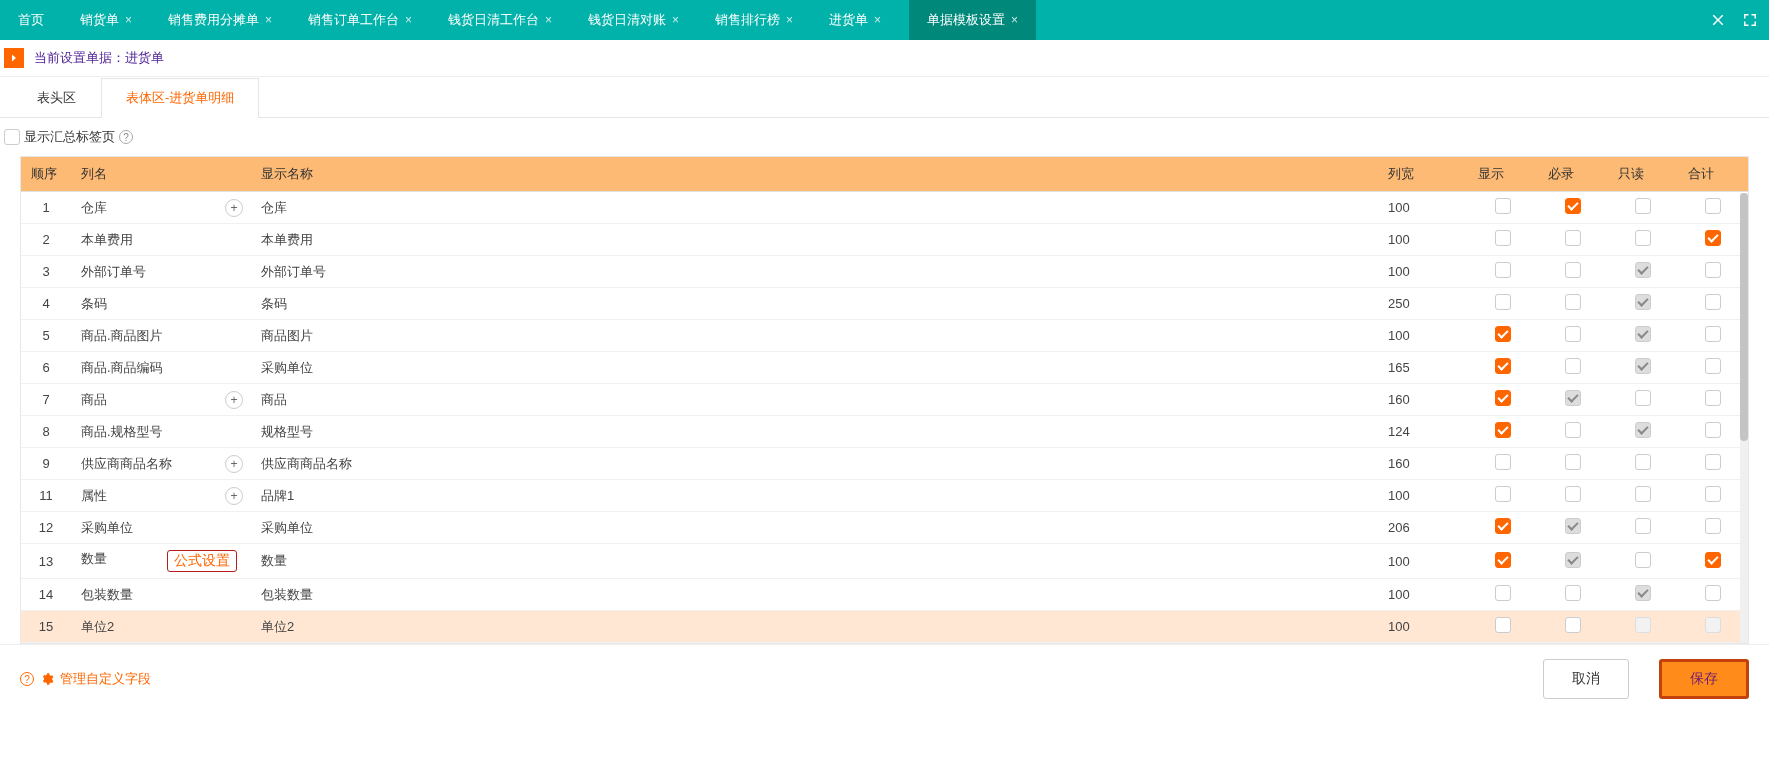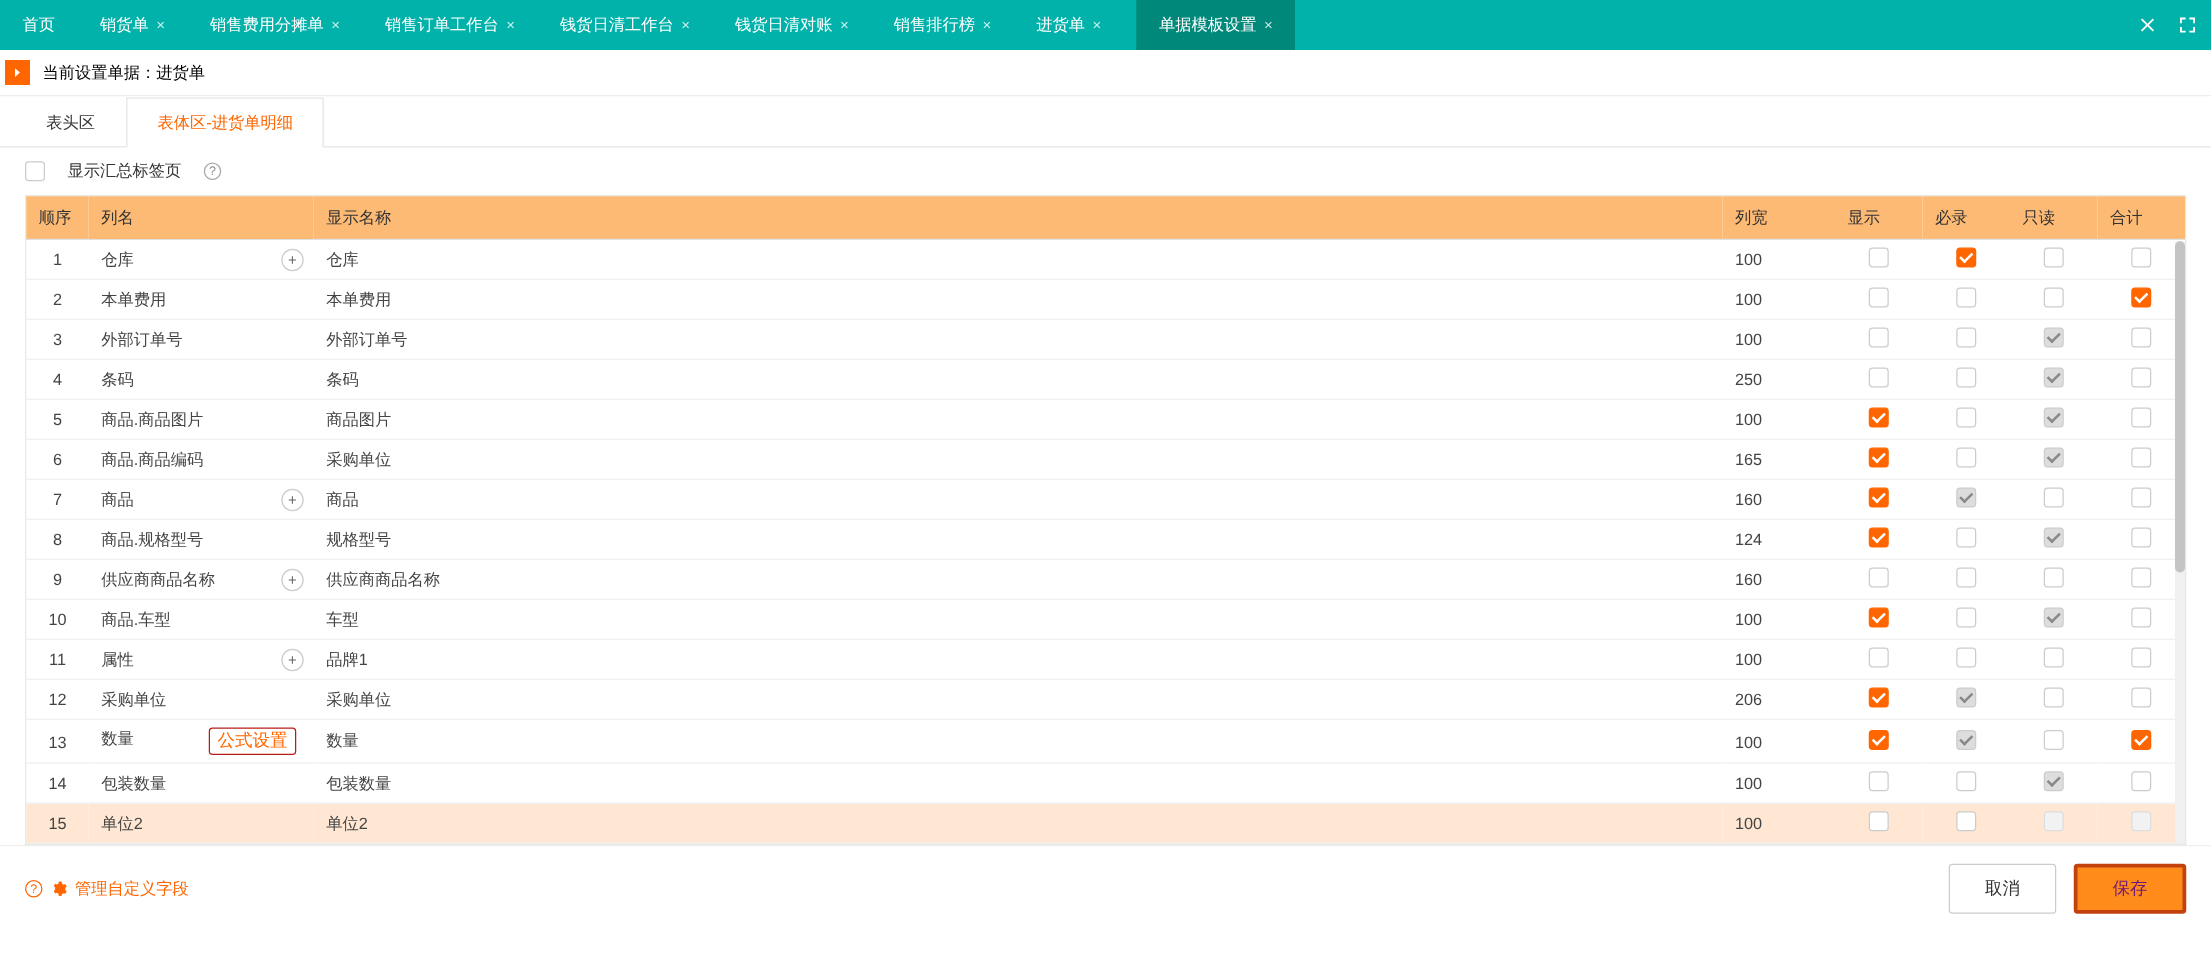--- a/index.html
+++ b/index.html
@@ -10,29 +10,29 @@
 .top-tab { padding: 0 18px; height: 40px; display: flex; align-items: center; cursor: pointer; white-space: nowrap; }
 .top-tab.active { background: #00897b; margin-left: 10px; }
 .top-tab .close { margin-left: 6px; font-size: 12px; opacity: 0.8; }
 .top-right { margin-left: auto; display: flex; align-items: center; padding-right: 10px; gap: 14px; }
 .top-right-icon { width: 18px; height: 18px; display: flex; align-items: center; justify-content: center; cursor: pointer; fill: #fff; }
 
 
 .breadcrumb-row { display: flex; align-items: center; padding: 8px 4px; border-bottom: 1px solid #eee; }
 .breadcrumb-chevron { width: 20px; height: 20px; background: #f60; display: flex; align-items: center; justify-content: center; margin-right: 2px; }
 .breadcrumb-chevron svg { fill: #fff; width: 12px; height: 12px; }
-.breadcrumb-text { padding: 0 8px; color: #000000; }
+.breadcrumb-text { padding: 0 8px; color: #4c1d95; }
 
 
 .sub-tabs { display: flex; border-bottom: 1px solid #e5e5e5; padding-left: 12px; }
 .sub-tab { padding: 10px 24px; cursor: pointer; color: #333; border: 1px solid transparent; border-bottom: none; position: relative; top: 1px; }
 .sub-tab.active { color: #f60; border-color: #e5e5e5; border-bottom: 1px solid #fff; background: #fff; }
 
 
-.option-row { padding: 10px 20px; display: flex; align-items: center; gap: 18px; color: #333; }
+.option-row { padding: 10px 4px; display: flex; align-items: center; gap: 4px; color: #333; }
 .help-icon { width: 14px; height: 14px; border: 1px solid #aaa; border-radius: 50%; display: inline-flex; align-items: center; justify-content: center; font-size: 10px; color: #888; }
 
 
 .table-wrap { margin: 0 20px; border: 1px solid #e8e8e8; position: relative; }
 .table { width: 100%; border-collapse: collapse; }
 .table th { background: #fdba74; text-align: left; padding: 8px 10px; font-weight: normal; color: #333; border-bottom: 1px solid #e0e0e0; }
 .table td { padding: 6px 10px; border-bottom: 1px solid #f0f0f0; color: #444; }
 .col-seq { width: 50px; text-align: center; }
 .col-name { width: 180px; position: relative; }
 .col-display { }
@@ -52,21 +52,21 @@
 
 
 .scroll-hint { position: absolute; right: 0; top: 36px; bottom: 0; width: 8px; background: #f0f0f0; }
 .scroll-thumb { position: absolute; right: 0; top: 0; width: 8px; height: 55%; background: #c4c4c4; border-radius: 4px; }
 
 
 .footer { display: flex; align-items: center; padding: 14px 20px; border-top: 1px solid #eee; }
 .footer-left { display: flex; align-items: center; gap: 6px; color: #f60; font-size: 13px; }
 .footer-left .help-icon { border-color: #f60; color: #f60; }
 .gear-icon { width: 14px; height: 14px; fill: #f60; }
-.footer-right { margin-left: auto; display: flex; gap: 14px; }
+.footer-right { margin-left: auto; display: flex; gap: 30px; }
 .btn { padding: 8px 28px; border-radius: 3px; cursor: pointer; font-size: 14px; }
 .btn-default { background: #fff; border: 1px solid #ccc; color: #333; }
 .btn-primary { background: #ff8c1a; border: 3px solid #c2410c; color: #701a75; }
 </style>
 </head>
 <body>
 
 <div class="top-tabs">
   <div id="top-tabs-container" style="display:flex;">
       <div class="top-tab">
@@ -240,30 +240,20 @@
           <td class="col-seq">9</td>
           <td class="col-name" style="position: relative;"><span>供应商商品名称</span><span class="plus-btn">+</span></td>
           <td>供应商商品名称</td>
           <td class="col-width">160</td>
           <td class="col-ck"><span class="ck"></span></td>
           <td class="col-ck"><span class="ck"></span></td>
           <td class="col-ck"><span class="ck"></span></td>
           <td class="col-ck"><span class="ck"></span></td>
         </tr>
         <tr>
-          <td class="col-seq">10</td>
-          <td class="col-name" style="position: relative;"><span>商品.车型</span></td>
-          <td>车型</td>
-          <td class="col-width">100</td>
-          <td class="col-ck"><span class="ck checked"></span></td>
-          <td class="col-ck"><span class="ck"></span></td>
-          <td class="col-ck"><span class="ck disabled checked"></span></td>
-          <td class="col-ck"><span class="ck"></span></td>
-        </tr>
-        <tr>
           <td class="col-seq">11</td>
           <td class="col-name" style="position: relative;"><span>属性</span><span class="plus-btn">+</span></td>
           <td>品牌1</td>
           <td class="col-width">100</td>
           <td class="col-ck"><span class="ck"></span></td>
           <td class="col-ck"><span class="ck"></span></td>
           <td class="col-ck"><span class="ck"></span></td>
           <td class="col-ck"><span class="ck"></span></td>
         </tr>
         <tr>

